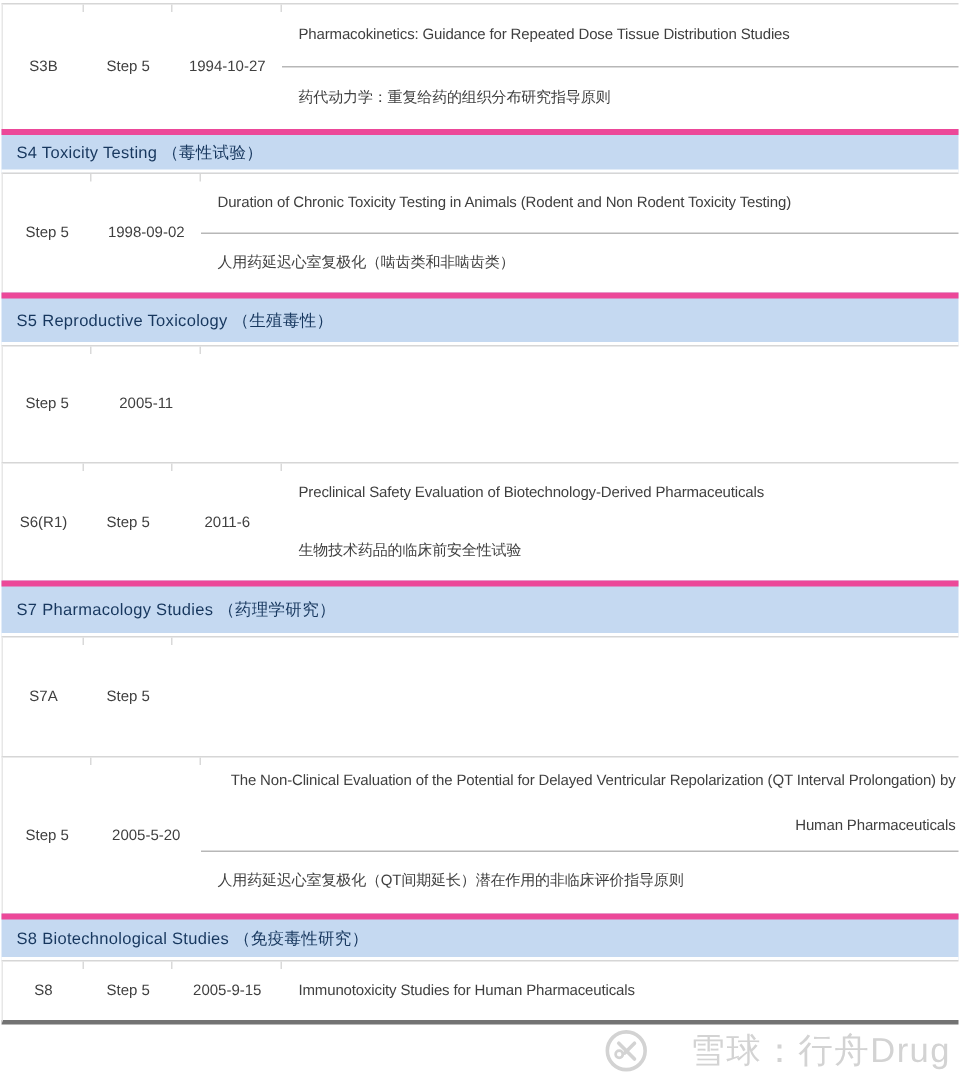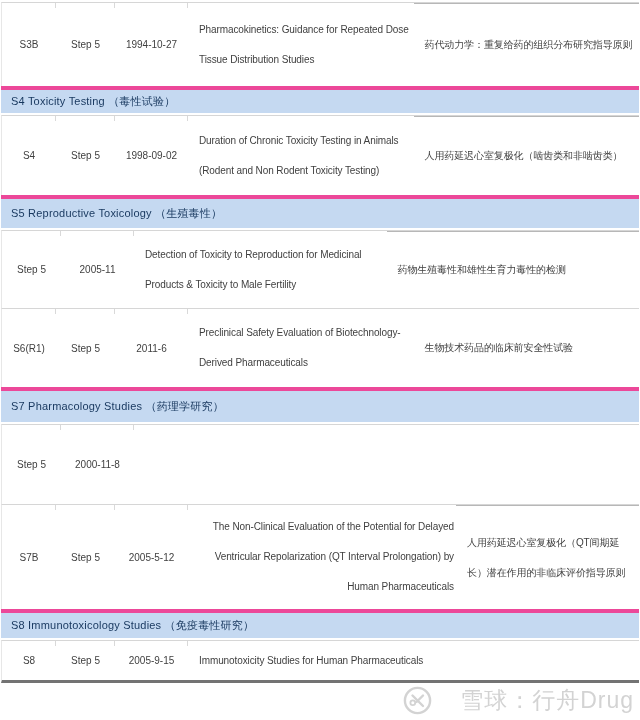--- a/index.html
+++ b/index.html
@@ -23,21 +23,21 @@
   }
   .row.last{border-bottom:3px solid #737373;}
   .cell{
     flex:none;display:flex;align-items:center;justify-content:center;
     font-size:10px;color:#3f3f3f;position:relative;
   }
   .cell::after{content:"";position:absolute;top:0;right:0;width:1px;height:5px;background:#d9d9d9;}
   .c-code{width:54px}
   .c-step{width:59px}
   .c-date{width:73px}
-  .titles{flex:1;display:flex;flex-direction:row;min-width:0;}
+  .titles{flex:1;display:flex;flex-direction:column;min-width:0;}
   .t-en,.t-cn{
     flex:1;display:flex;align-items:center;
     padding-left:11px;padding-right:2px;
     font-size:10px;color:#3f3f3f;line-height:30px;letter-spacing:-0.1px;
   }
   .has-div .t-cn{border-top:1px solid #b7b7b7;}
   .r-tall .t-en{flex:1.5;text-align:right;}
 
   
   .band{
@@ -74,69 +74,63 @@
     <div class="cell c-date">1994-10-27</div>
     <div class="titles">
       <div class="t-en">Pharmacokinetics: Guidance for Repeated Dose Tissue Distribution Studies</div>
       <div class="t-cn">药代动力学：重复给药的组织分布研究指导原则</div>
     </div>
   </section>
 
   <div class="band b1">S4 Toxicity Testing （毒性试验）</div>
 
   <section class="row b2 has-div">
-    <div class="cell c-code">S4</div>
     <div class="cell c-step">Step 5</div>
     <div class="cell c-date">1998-09-02</div>
     <div class="titles">
       <div class="t-en">Duration of Chronic Toxicity Testing in Animals (Rodent and Non Rodent Toxicity Testing)</div>
       <div class="t-cn">人用药延迟心室复极化（啮齿类和非啮齿类）</div>
     </div>
   </section>
 
   <div class="band b3">S5 Reproductive Toxicology （生殖毒性）</div>
 
   <section class="row b4 has-div">
     <div class="cell c-step">Step 5</div>
     <div class="cell c-date">2005-11</div>
-    <div class="titles">
-      <div class="t-en">Detection of Toxicity to Reproduction for Medicinal Products &amp; Toxicity to Male Fertility</div>
-      <div class="t-cn">药物生殖毒性和雄性生育力毒性的检测</div>
-    </div>
   </section>
 
 
   <section class="row b6">
     <div class="cell c-code">S6(R1)</div>
     <div class="cell c-step">Step 5</div>
     <div class="cell c-date">2011-6</div>
     <div class="titles">
       <div class="t-en">Preclinical Safety Evaluation of Biotechnology-Derived Pharmaceuticals</div>
       <div class="t-cn">生物技术药品的临床前安全性试验</div>
     </div>
   </section>
 
   <div class="band b7">S7 Pharmacology Studies （药理学研究）</div>
 
   <section class="row b8">
+    <div class="cell c-code">S7A</div>
     <div class="cell c-step">Step 5</div>
-    <div class="cell c-date">2000-11-8</div>
   </section>
 
   <section class="row b9 has-div r-tall">
-    <div class="cell c-code">S7B</div>
     <div class="cell c-step">Step 5</div>
-    <div class="cell c-date">2005-5-12</div>
+    <div class="cell c-date">2005-5-20</div>
     <div class="titles">
       <div class="t-en">The Non-Clinical Evaluation of the Potential for Delayed Ventricular Repolarization (QT Interval Prolongation) by Human Pharmaceuticals</div>
       <div class="t-cn">人用药延迟心室复极化（QT间期延长）潜在作用的非临床评价指导原则</div>
     </div>
   </section>
 
-  <div class="band b10">S8 Immunotoxicology Studies （免疫毒性研究）</div>
+  <div class="band b10">S8 Biotechnological Studies （免疫毒性研究）</div>
 
   <section class="row b11 last">
     <div class="cell c-code">S8</div>
     <div class="cell c-step">Step 5</div>
     <div class="cell c-date">2005-9-15</div>
     <div class="titles">
       <div class="t-en">Immunotoxicity Studies for Human Pharmaceuticals</div>
     </div>
   </section>
 

